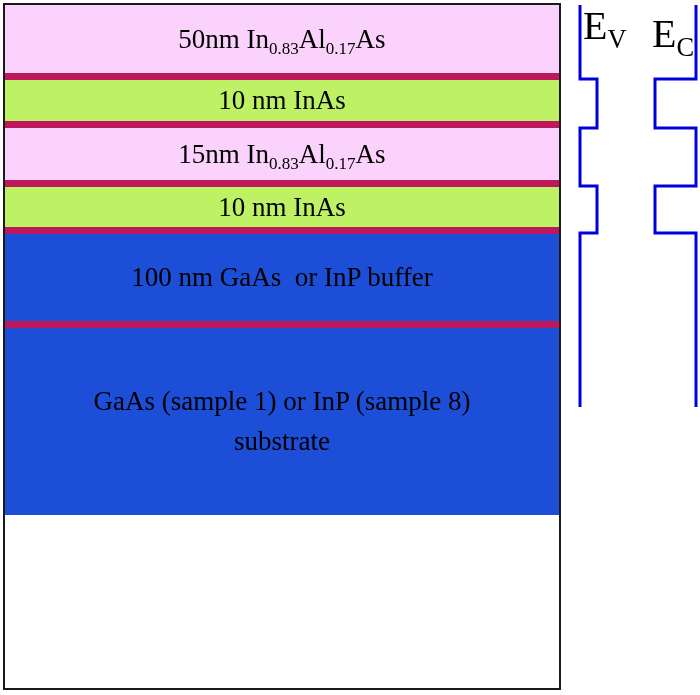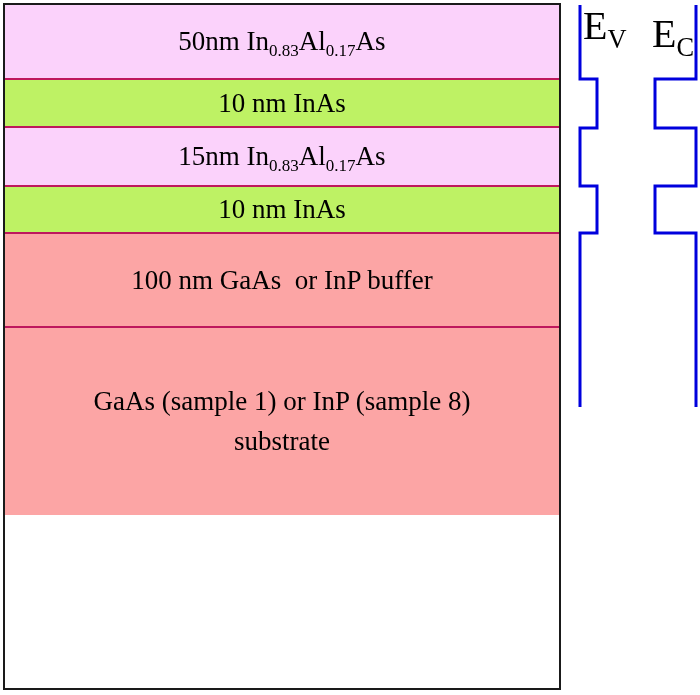--- a/index.html
+++ b/index.html
@@ -13,28 +13,28 @@
   }
   .stack{
     position:absolute;left:3px;top:3px;
     width:558px;height:687px;
     border:2px solid #1a1a1a;
     box-sizing:border-box;
   }
   .layer{
     box-sizing:border-box;
     display:flex;align-items:center;justify-content:center;
-    border-bottom:2px solid #be185d;
+    border-bottom:7px solid #be185d;
     font-size:27px;
     text-align:center;
   }
   .layer:last-child{border-bottom:none;}
   .pink{background:#fbd2fb;}
   .orange{background:#bef264;}
-  .white{background:#fca5a5;}
+  .white{background:#1d4ed8;}
   .h1{height:75px;}
   .h2{height:48px;}
   .h3{height:59px;}
   .h4{height:47px;}
   .h5{height:173px;}
   .h6{height:94px;}
   .h7{height:187px;flex-direction:column;line-height:1.45;}
   .lbl{white-space:pre-wrap;}
   .lbl sub{font-size:0.63em;line-height:0;}
   .bands{

